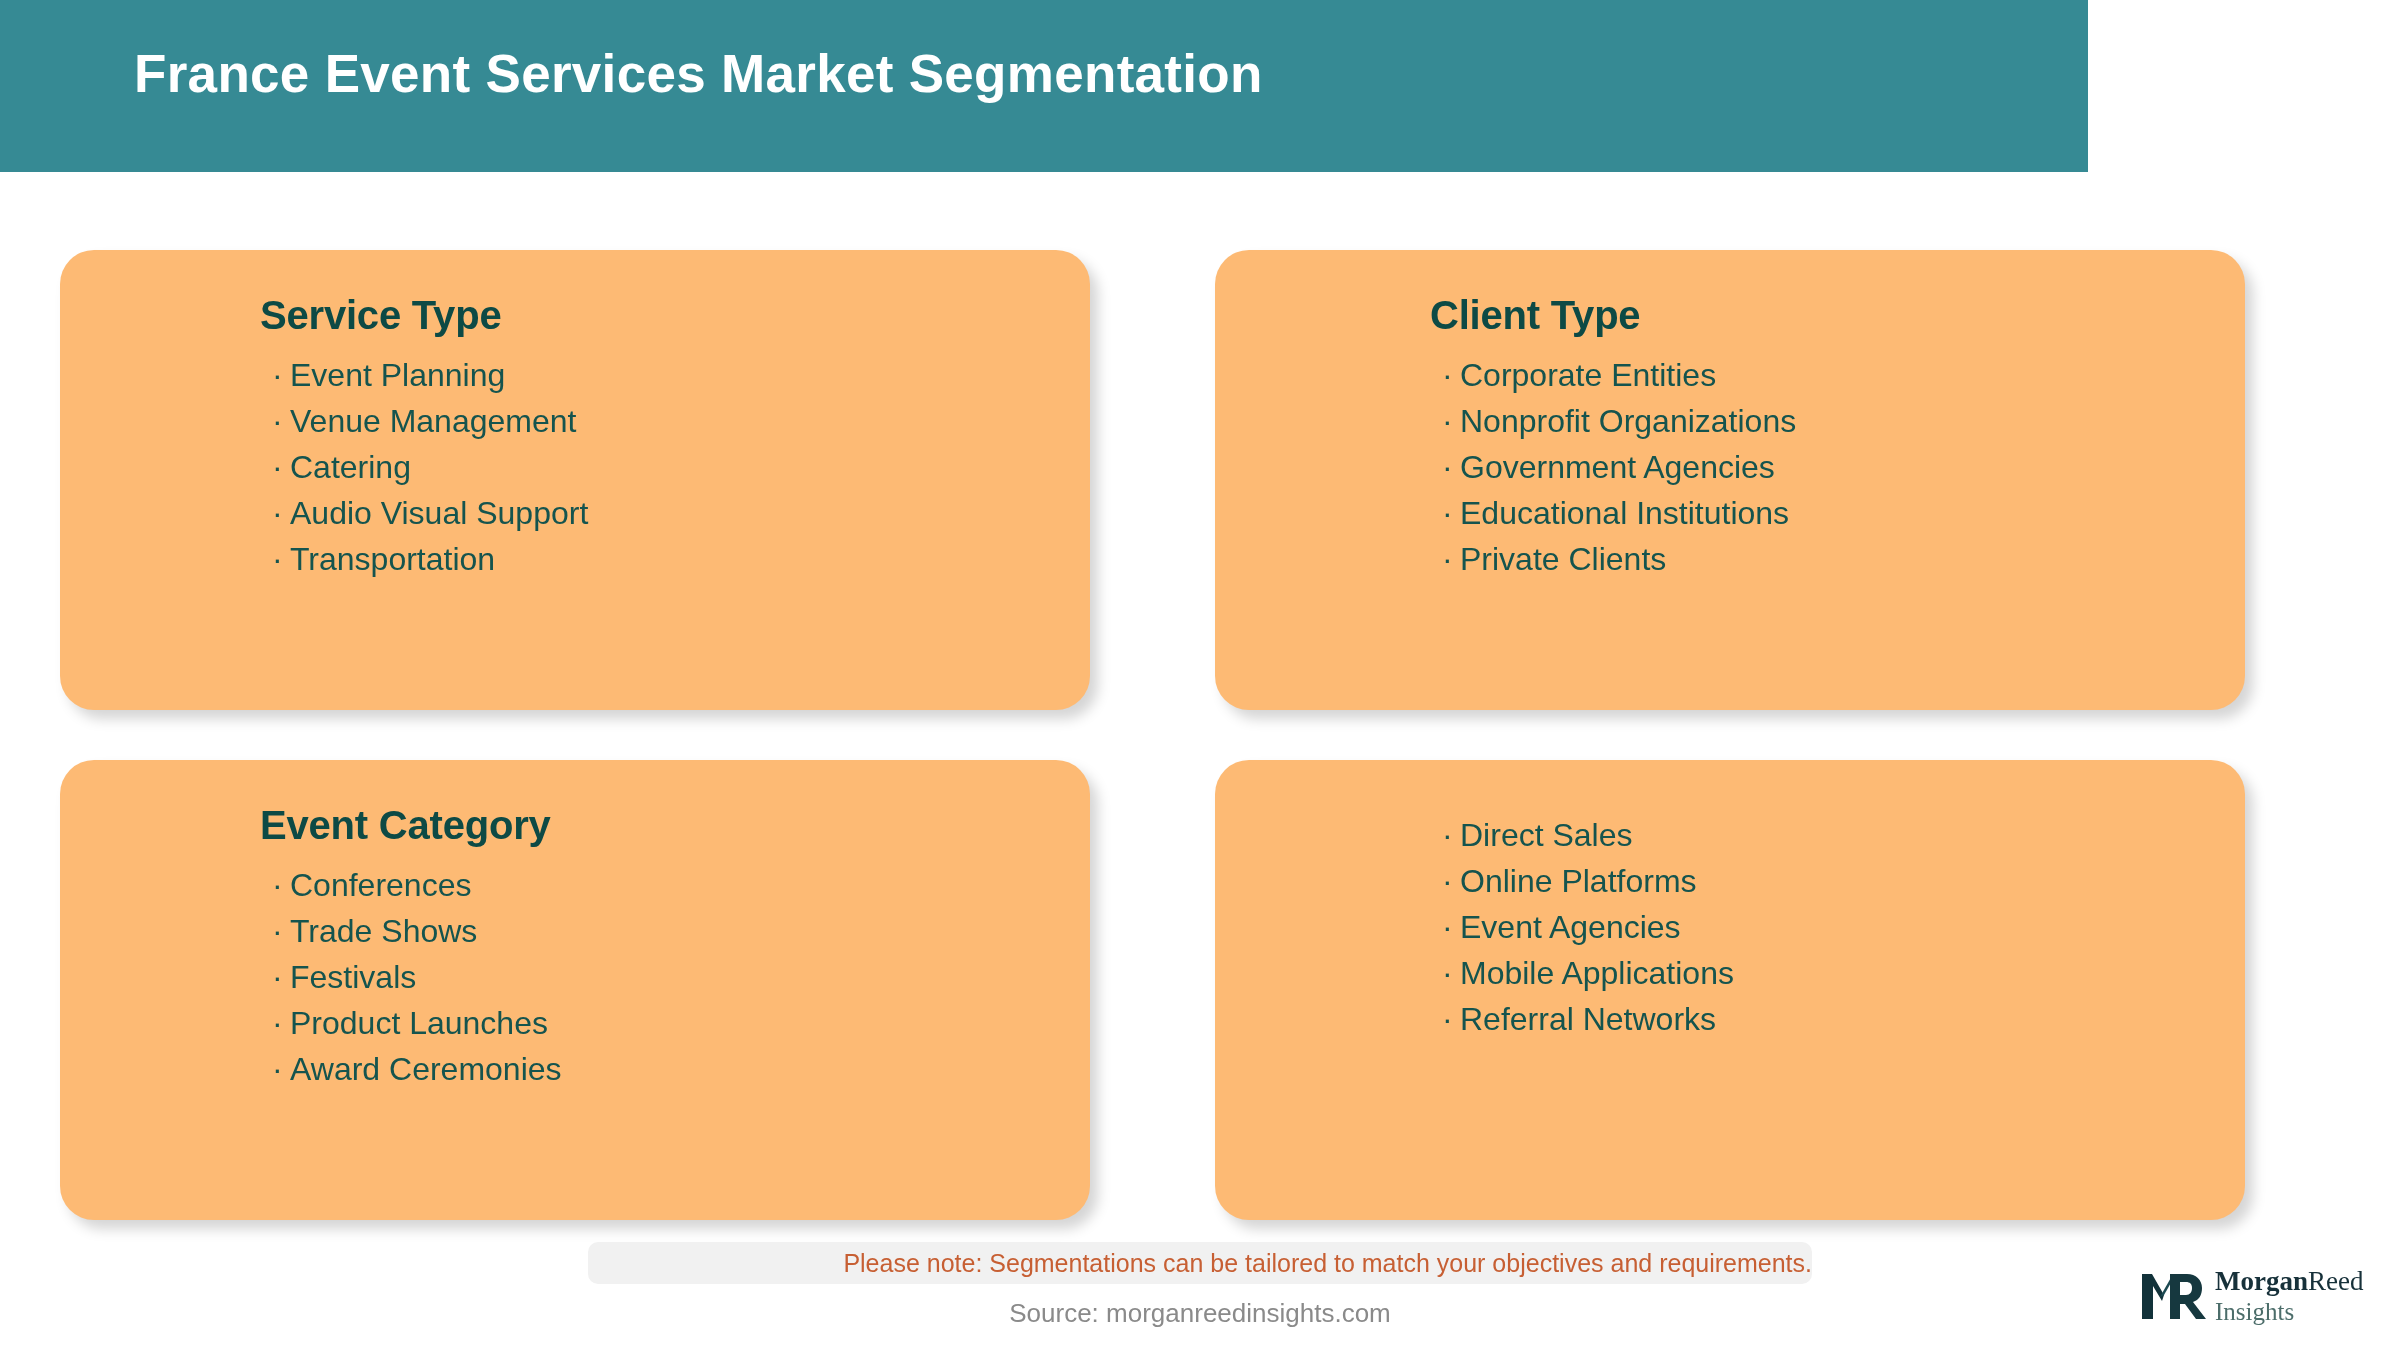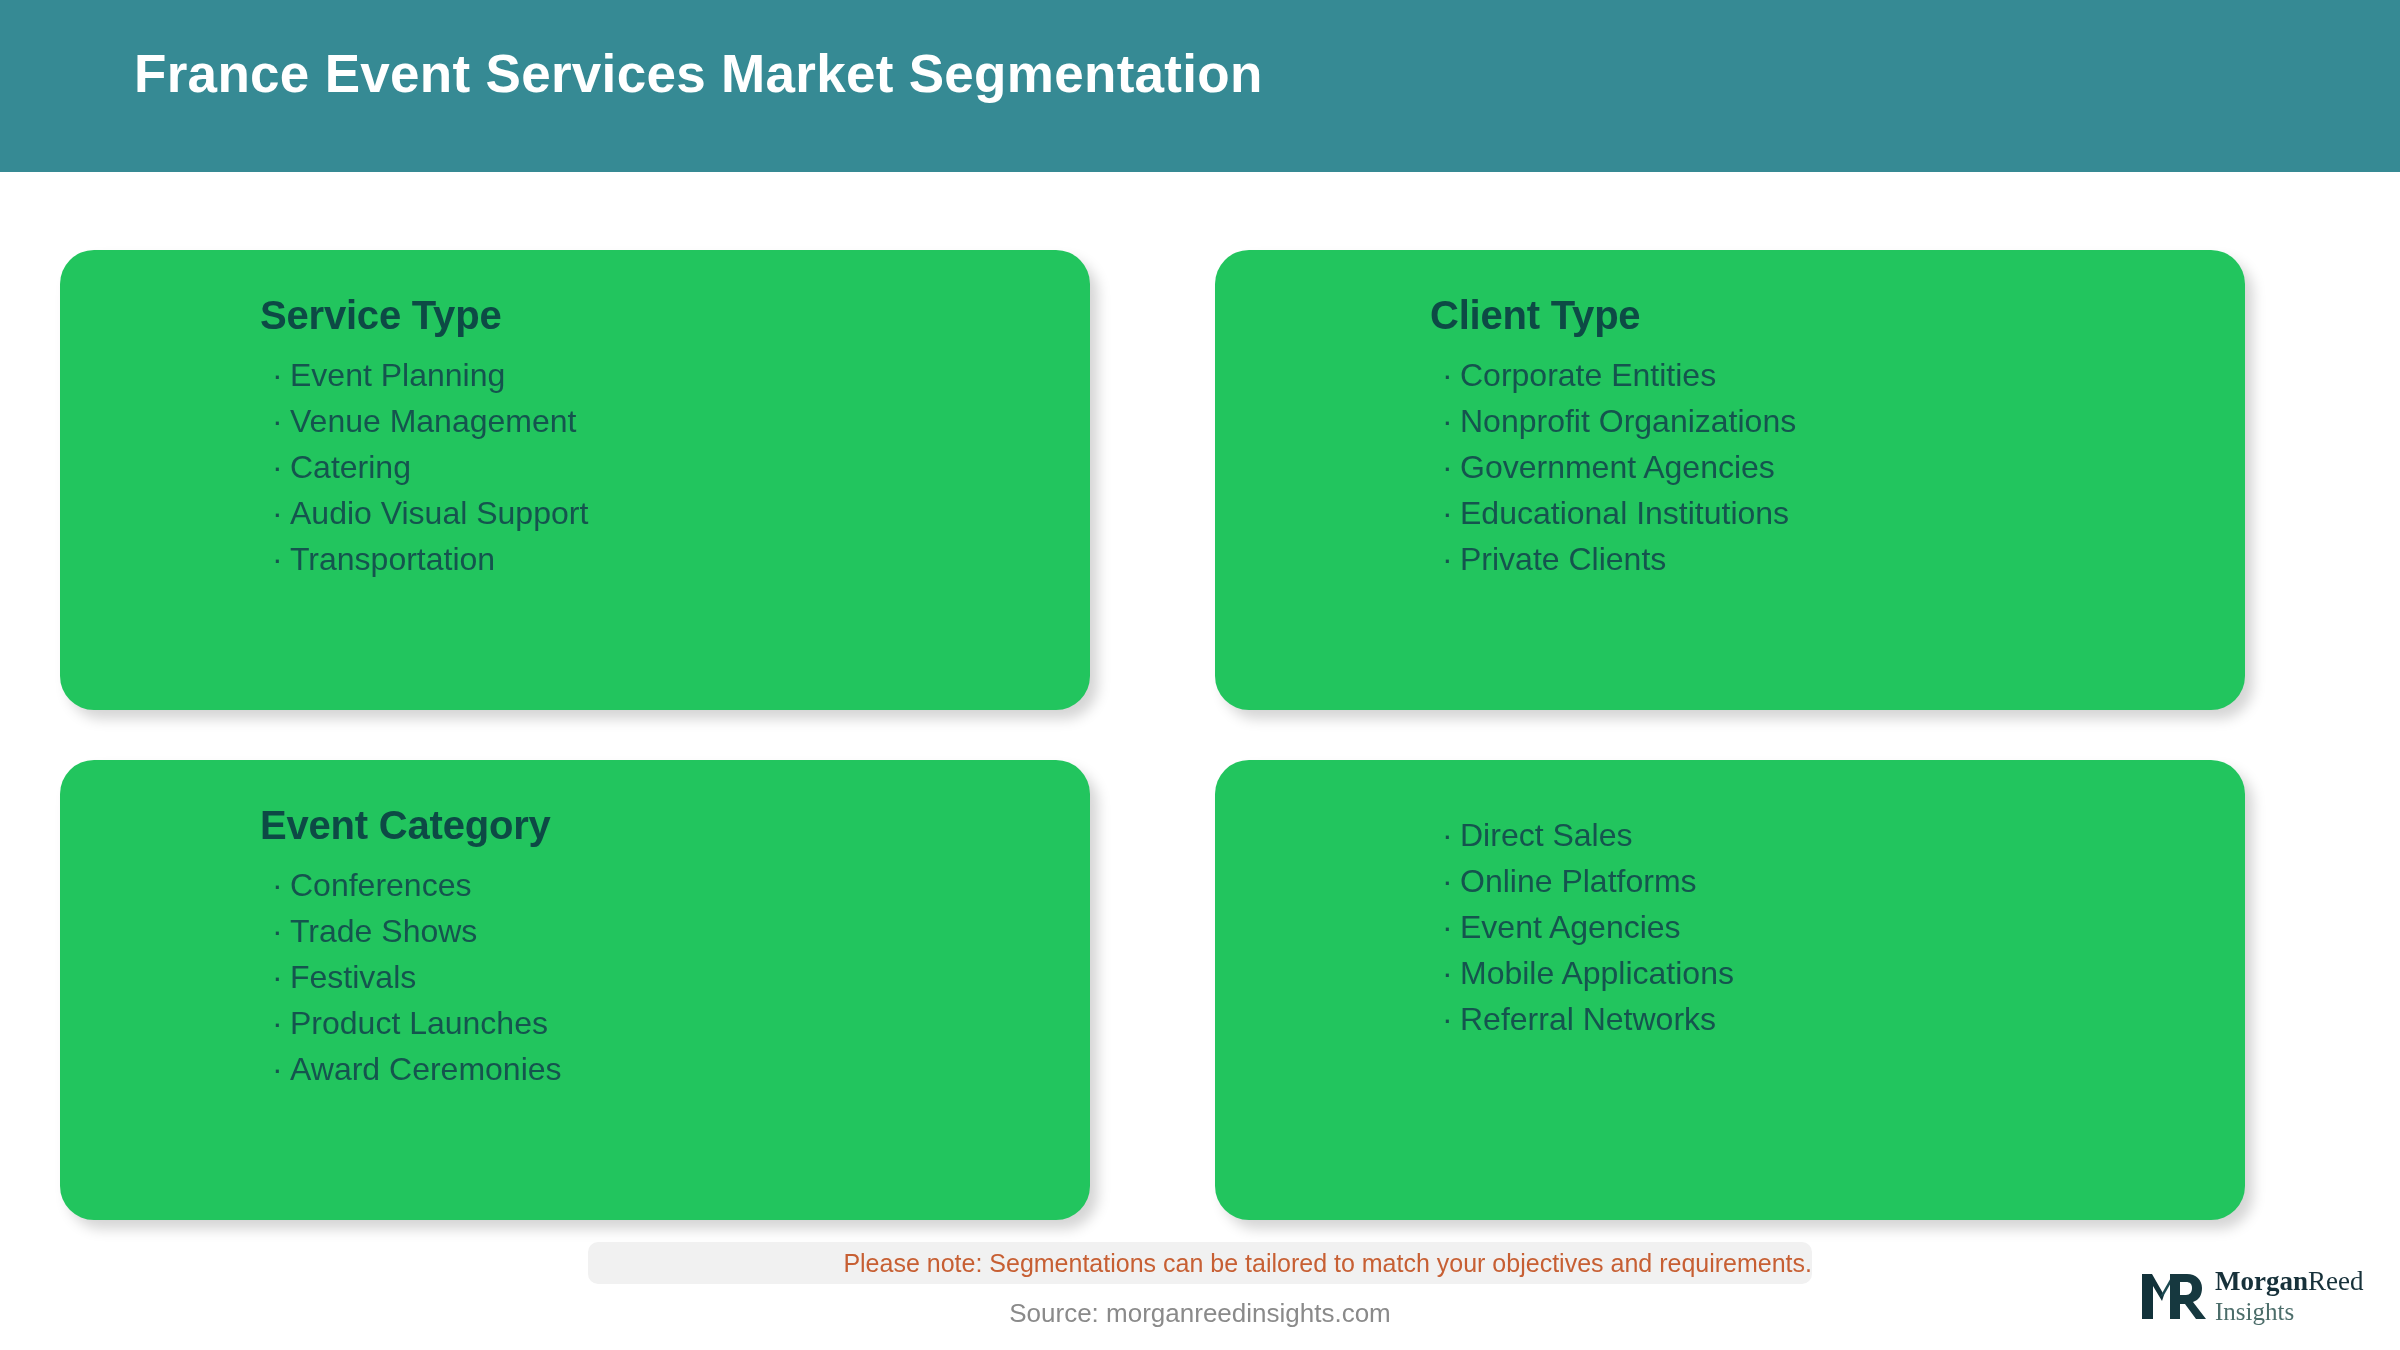--- a/index.html
+++ b/index.html
@@ -13,21 +13,21 @@
     font-family: "Liberation Sans", sans-serif;
     overflow: hidden;
     position: relative;
   }
 
   
   .header {
     position: absolute;
     left: 0;
     top: 0;
-    width: 2400px;
+    width: 2088px;
     height: 172px;
     background: #368A94;
     box-sizing: border-box;
   }
   .header-title {
     position: absolute;
     left: 134px;
     top: 43px;
     font-size: 53px;
     font-weight: bold;
@@ -40,21 +40,21 @@
   .grid {
     position: absolute;
     left: 0;
     top: 172px;
     width: 2400px;
     height: 1060px;
   }
 
   .card {
     position: absolute;
-    background: #22c55e;
+    background: #fdba74;
     border-radius: 34px;
     box-shadow: 8px 9px 13px rgba(0,0,0,0.17);
     box-sizing: border-box;
     overflow: hidden;
   }
   .card.c0 { left: 60px;   top: 78px;  width: 1030px; height: 460px; }
   .card.c1 { left: 1215px; top: 78px;  width: 1030px; height: 460px; }
   .card.c2 { left: 60px;   top: 588px; width: 1030px; height: 460px; }
   .card.c3 { left: 1215px; top: 588px; width: 1030px; height: 460px; }
 

